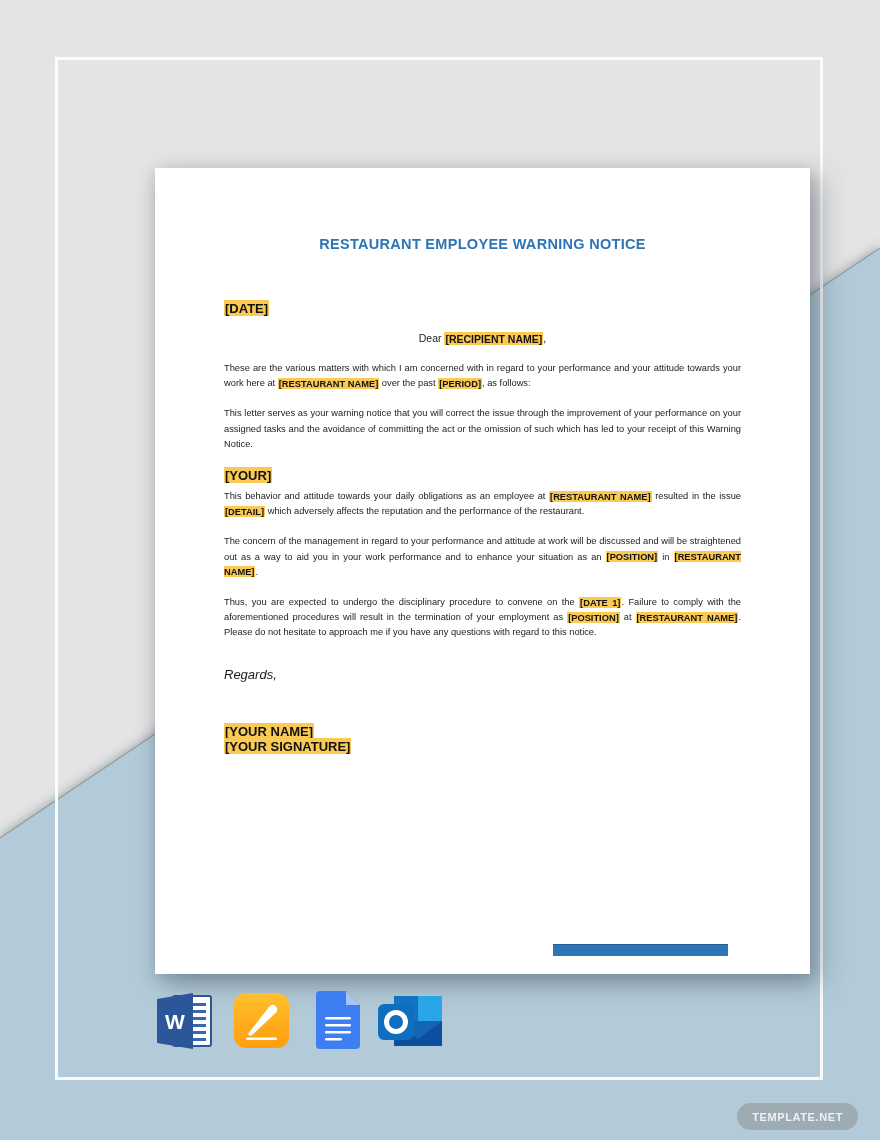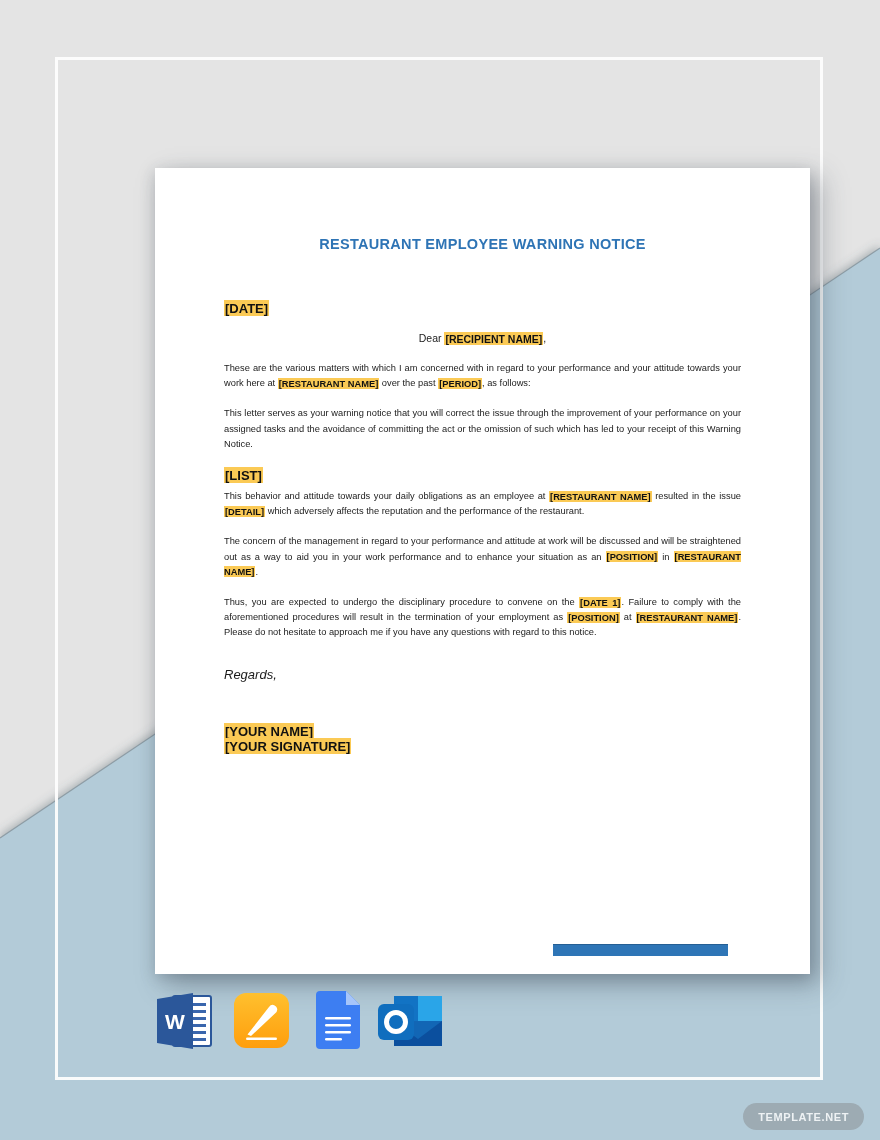--- a/index.html
+++ b/index.html
@@ -59,21 +59,21 @@
   
   .app-icon { position: absolute; cursor: pointer; }
   .icon-word    { left: 155px; top: 992px; width: 57px; height: 58px; }
   .icon-pages   { left: 234px; top: 993px; width: 55px; height: 55px; }
   .icon-docs    { left: 316px; top: 991px; width: 44px; height: 58px; }
   .icon-outlook { left: 378px; top: 996px; width: 66px; height: 53px; }
   .app-icon svg { display: block; width: 100%; height: 100%; }
 
   
   .watermark {
-    position: absolute; right: 16px; bottom: 10px;
+    position: absolute; right: 22px; bottom: 10px;
     height: 27px; padding: 0 15px;
     background: var(--watermark_bg, #9dabb3);
     border-radius: 14px;
     display: flex; align-items: center;
     color: #eef2f4; font-size: 11px; font-weight: 700; letter-spacing: 0.6px;
   }
 </style>
 </head>
 <body>
 
@@ -89,21 +89,21 @@
 
 <div class="frame"></div>
 
 <div class="page">
   <div class="letter">
     <h1 class="doc-title">RESTAURANT EMPLOYEE WARNING NOTICE</h1>
     <p class="line p-date"><span class="hl">[DATE]</span></p>
     <p class="p-dear"><span>Dear </span><span class="hl">[RECIPIENT NAME]</span><span>,</span></p>
     <p class="para"><span>These are the various matters with which I am concerned with in regard to your performance and your attitude towards your work here at </span><span class="hl">[RESTAURANT NAME]</span><span> over the past </span><span class="hl">[PERIOD]</span><span>, as follows:</span></p>
     <p class="para"><span>This letter serves as your warning notice that you will correct the issue through the improvement of your performance on your assigned tasks and the avoidance of committing the act or the omission of such which has led to your receipt of this Warning Notice.</span></p>
-    <p class="line p-list"><span class="hl">[LIST]</span></p>
+    <p class="line p-list"><span class="hl">[YOUR]</span></p>
     <p class="para"><span>This behavior and attitude towards your daily obligations as an employee at </span><span class="hl">[RESTAURANT NAME]</span><span> resulted in the issue </span><span class="hl">[DETAIL]</span><span> which adversely affects the reputation and the performance of the restaurant.</span></p>
     <p class="para"><span>The concern of the management in regard to your performance and attitude at work will be discussed and will be straightened out as a way to aid you in your work performance and to enhance your situation as an </span><span class="hl">[POSITION]</span><span> in </span><span class="hl">[RESTAURANT NAME]</span><span>.</span></p>
     <p class="para p-body5"><span>Thus, you are expected to undergo the disciplinary procedure to convene on the </span><span class="hl">[DATE 1]</span><span>. Failure to comply with the aforementioned procedures will result in the termination of your employment as </span><span class="hl">[POSITION]</span><span> at </span><span class="hl">[RESTAURANT NAME]</span><span>. Please do not hesitate to approach me if you have any questions with regard to this notice.</span></p>
     <p class="line p-regards"><span>Regards,</span></p>
     <p class="line p-name"><span class="hl">[YOUR NAME]</span></p>
     <p class="line p-signature"><span class="hl">[YOUR SIGNATURE]</span></p>
   </div>
   <div class="accent-bar"></div>
 </div>
 

